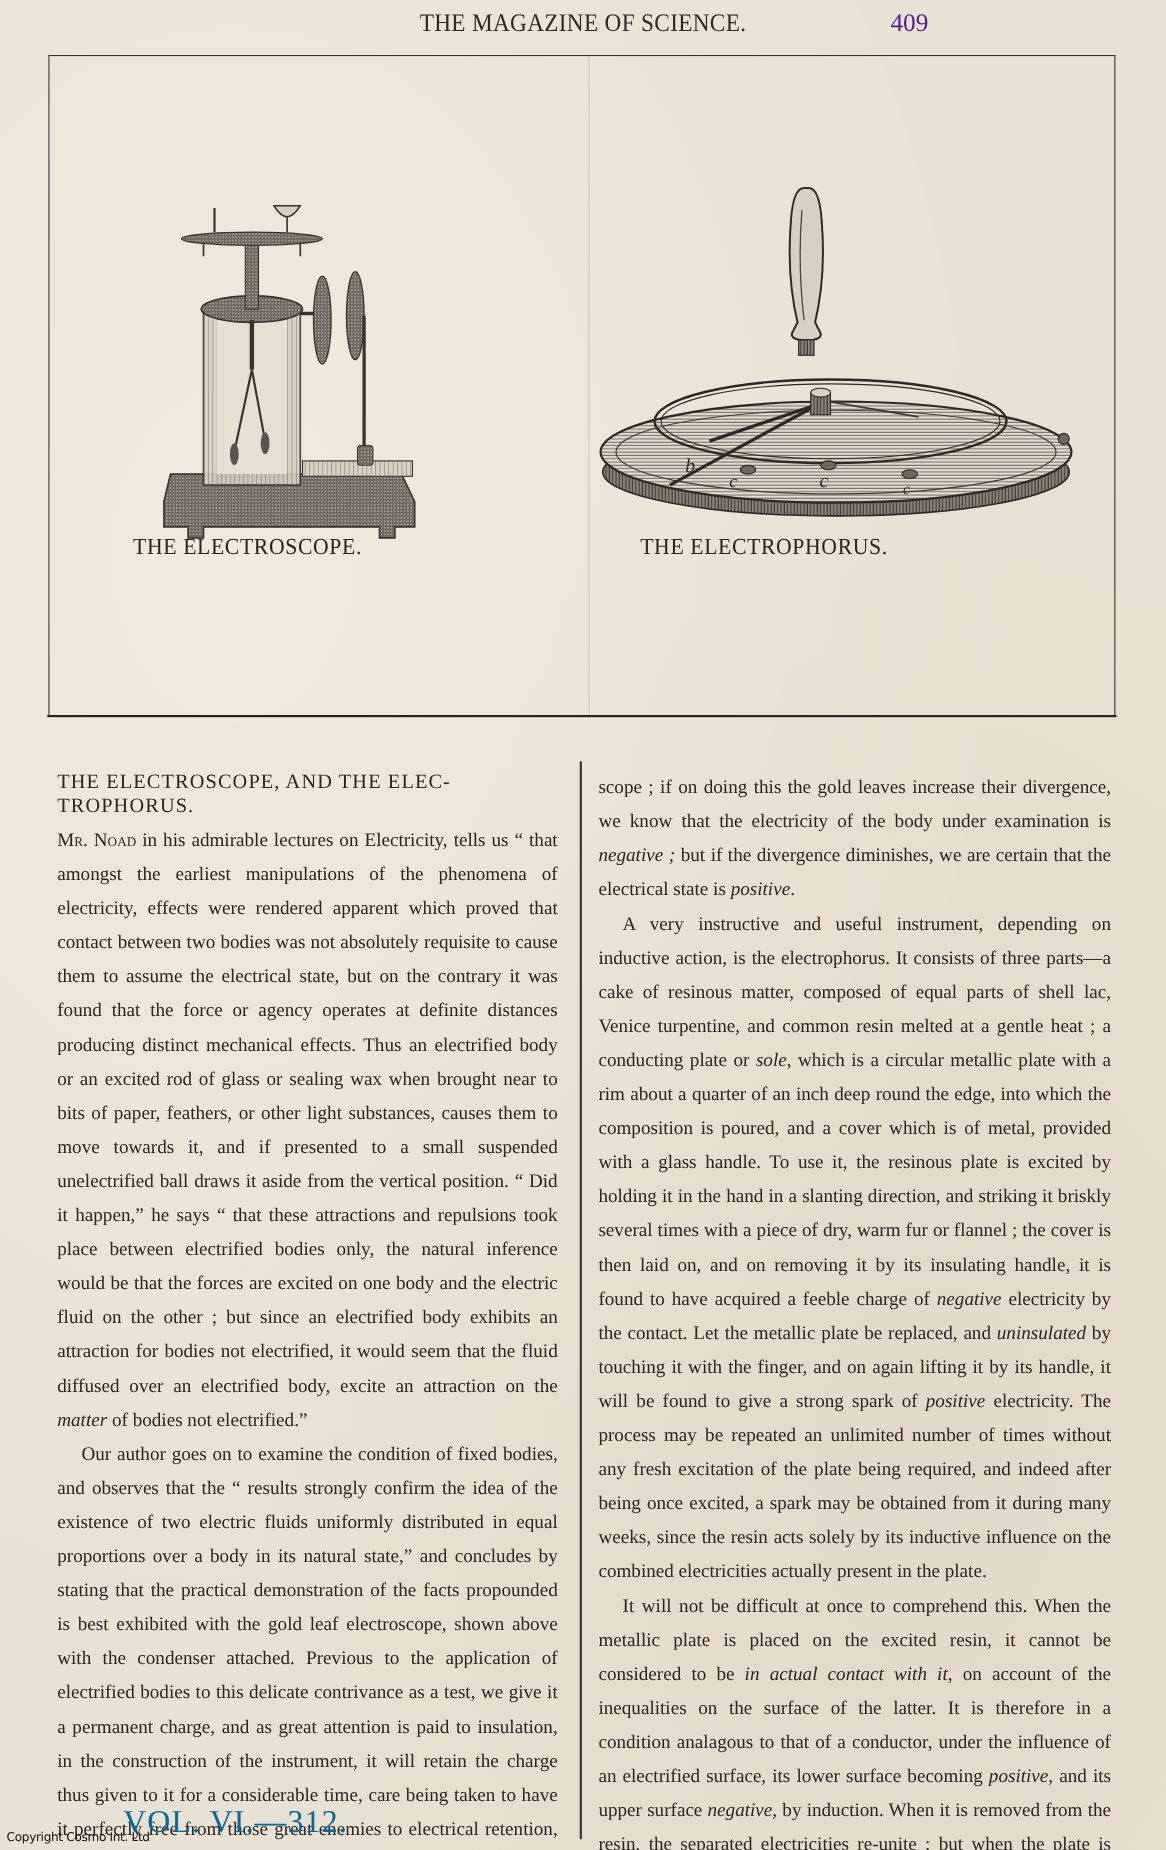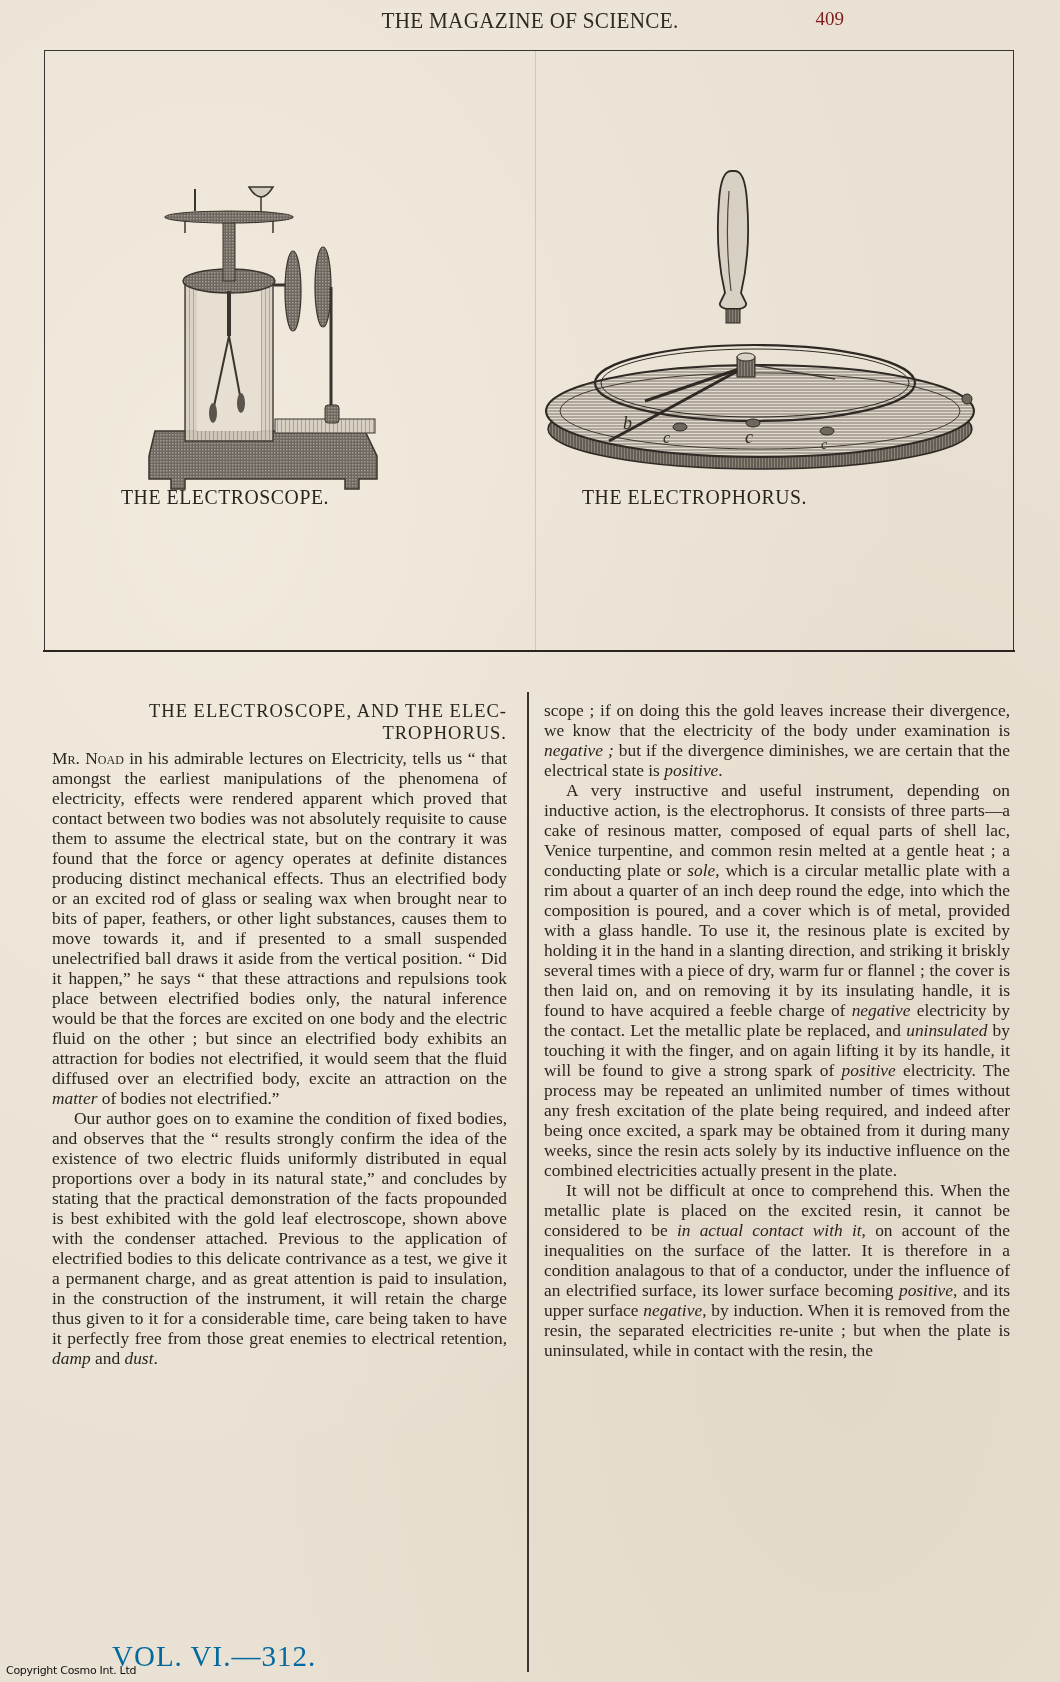--- a/index.html
+++ b/index.html
@@ -15,21 +15,21 @@
   }
   .running-head {
     position: absolute; top: 8px; left: 0; width: 888px; height: 34px;
   }
   .running-title {
     position: absolute; left: 0; width: 1060px; text-align: center; top: 0;
     font-size: 23px; letter-spacing: 0.3px; color: #2f2924;
     transform: scaleX(0.92);
   }
   .page-number {
-    position: absolute; right: 44px; top: 0; font-size: 19px; color: #7f1d1d;
+    position: absolute; right: 44px; top: 0; font-size: 23px; color: #4c1d95;
   }
   .figure-box {
     position: absolute; left: 44px; top: 50px; width: 968px; height: 600px;
     border-left: 1.5px solid #3a3430;
     border-right: 1.5px solid #3a3430;
     border-top: 1.5px solid #3a3430;
   }
   .figure-box .bottom-rule {
     position: absolute; left: -2px; right: -2px; bottom: -1px; height: 2px; background: #2a2420;
   }
@@ -43,25 +43,25 @@
     transform: scaleX(0.94); transform-origin: left center;
   }
   .columns { position: absolute; top: 700px; left: 52px; width: 964px; }
   .col { position: absolute; top: 0; width: 455px; }
   .col-left { left: 0; }
   .col-right { left: 492px; width: 466px; }
   .col-rule {
     position: absolute; left: 475px; top: -8px; width: 1.5px; height: 980px; background: #3b3530;
   }
   .article-title {
-    text-align: right; font-size: 18.5px; letter-spacing: 1px; line-height: 22px;
+    text-align: left; font-size: 18.5px; letter-spacing: 1px; line-height: 22px;
     margin: 0 0 4px 0; font-weight: normal; color: #2b2520;
   }
   p.body {
-    margin: 0; font-size: 17.4px; line-height: 20px; text-align: justify;
+    margin: 0; font-size: 17.4px; line-height: 31px; text-align: justify;
     text-indent: 0; hyphens: manual; color: #2b2520;
   }
   p.body.indent { text-indent: 22px; }
   .smallcaps { font-variant: small-caps; }
   em { font-style: italic; }
   .footer-vol {
     position: absolute; left: 112px; top: 1640px; font-size: 29px; color: #0369a1;
     letter-spacing: 1px;
   }
   .watermark {

